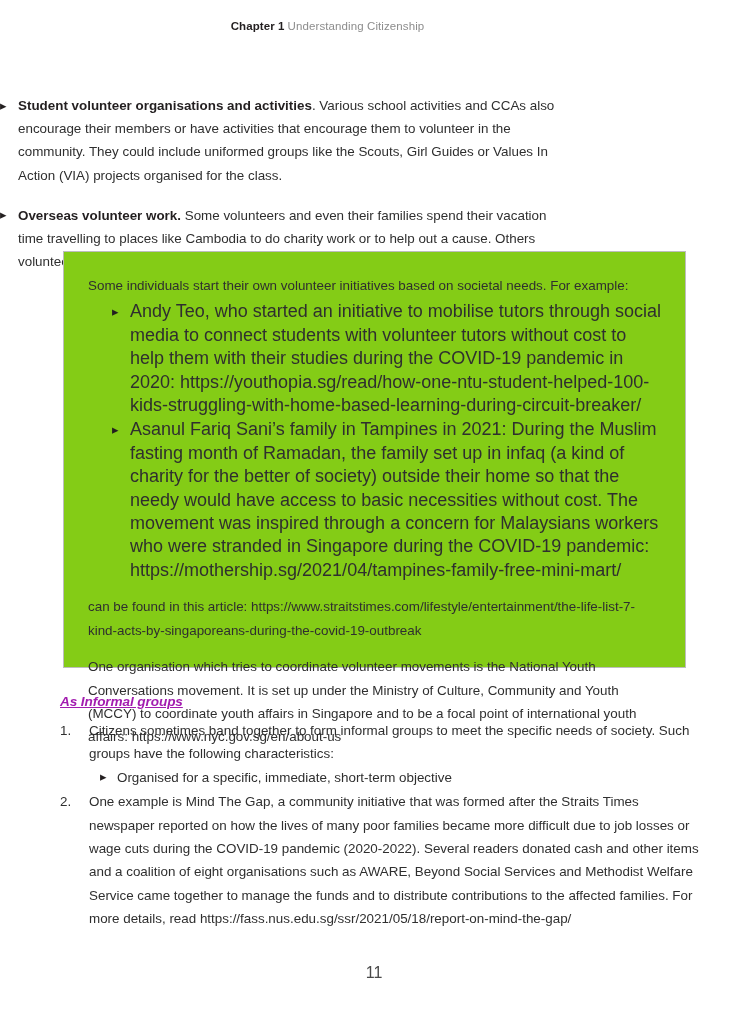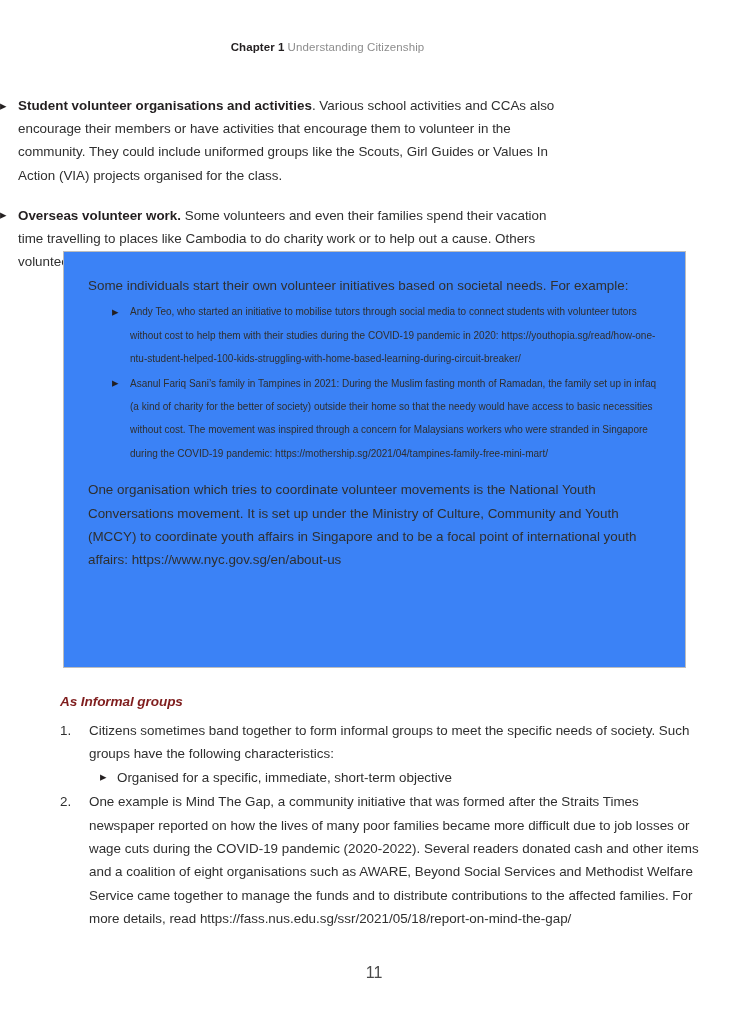--- a/index.html
+++ b/index.html
@@ -22,21 +22,21 @@
     position: relative;
     width: 748px;
     height: 1024px;
     background: #ffffff;
     padding: 0;
   }
 
   
   .runhead {
     position: absolute;
-    top: 41px;
+    top: 20px;
     left: 0;
     width: 655px;
     text-align: center;
     font-size: 11.5px;
     letter-spacing: 0.1px;
     white-space: nowrap;
   }
   .runhead .chapno {
     font-weight: bold;
     color: #231f20;
@@ -87,53 +87,54 @@
   .toplist > li + li { margin-top: 17px; }
 
   
   .framebox {
     position: absolute;
     left: 63px;
     top: 157px;
     width: 623px;
     height: 417px;
     border: 1px solid #bdbdbd;
-    background: #3b82f6;
+    background: #84cc16;
   }
   .framebox-inner {
     padding: 22px 22px 16px 24px;
   }
   .framebox p {
     margin: 0;
     font-size: 13.4px;
     line-height: 23.4px;
     color: #2f2f2f;
   }
   .framebox p.spaced { margin-top: 13px; }
   .framebox ul.arrows {
     margin: 3px 0 0 0;
     padding-left: 24px;
   }
   .framebox ul.arrows > li {
     margin-bottom: 0;
-    font-size: 10px;
+    font-size: 18px;
     line-height: 23.4px;
   }
   .framebox ul.arrows > li + li { margin-top: 1px; }
 
   
   .subhead {
     position: absolute;
     left: 60px;
     top: 600px;
     font-size: 13.6px;
     font-weight: bold;
     font-style: italic;
-    color: #7f1d1d;
+    color: #a21caf;
     letter-spacing: -0.1px;
+    text-decoration: underline;
   }
 
   
   ol.numlist {
     position: absolute;
     left: 60px;
     top: 625px;
     width: 640px;
     list-style: none;
     margin: 0;
@@ -201,20 +202,21 @@
 
     <div class="framebox">
       <div class="framebox-inner">
         <p>Some individuals start their own volunteer initiatives based on societal needs. For example:</p>
 
         <ul class="arrows">
           <li>Andy Teo, who started an initiative to mobilise tutors through social media to connect students with volunteer tutors without cost to help them with their studies during the COVID-19 pandemic in 2020: https://youthopia.sg/read/how-one-ntu-student-helped-100-kids-struggling-with-home-based-learning-during-circuit-breaker/</li>
           <li>Asanul Fariq Sani’s family in Tampines in 2021: During the Muslim fasting month of Ramadan, the family set up in infaq (a kind of charity for the better of society) outside their home so that the needy would have access to basic necessities without cost. The movement was inspired through a concern for Malaysians workers who were stranded in Singapore during the COVID-19 pandemic: https://mothership.sg/2021/04/tampines-family-free-mini-mart/</li>
         </ul>
 
+        <p class="spaced">can be found in this article: https://www.straitstimes.com/lifestyle/entertainment/the-life-list-7-kind-acts-by-singaporeans-during-the-covid-19-outbreak</p>
 
         <p class="spaced">One organisation which tries to coordinate volunteer movements is the National Youth Conversations movement. It is set up under the Ministry of Culture, Community and Youth (MCCY) to coordinate youth affairs in Singapore and to be a focal point of international youth affairs: https://www.nyc.gov.sg/en/about-us</p>
       </div>
     </div>
 
     <div class="subhead">As Informal groups</div>
 
     <ol class="numlist">
       <li>
         <span class="num">1.</span>

